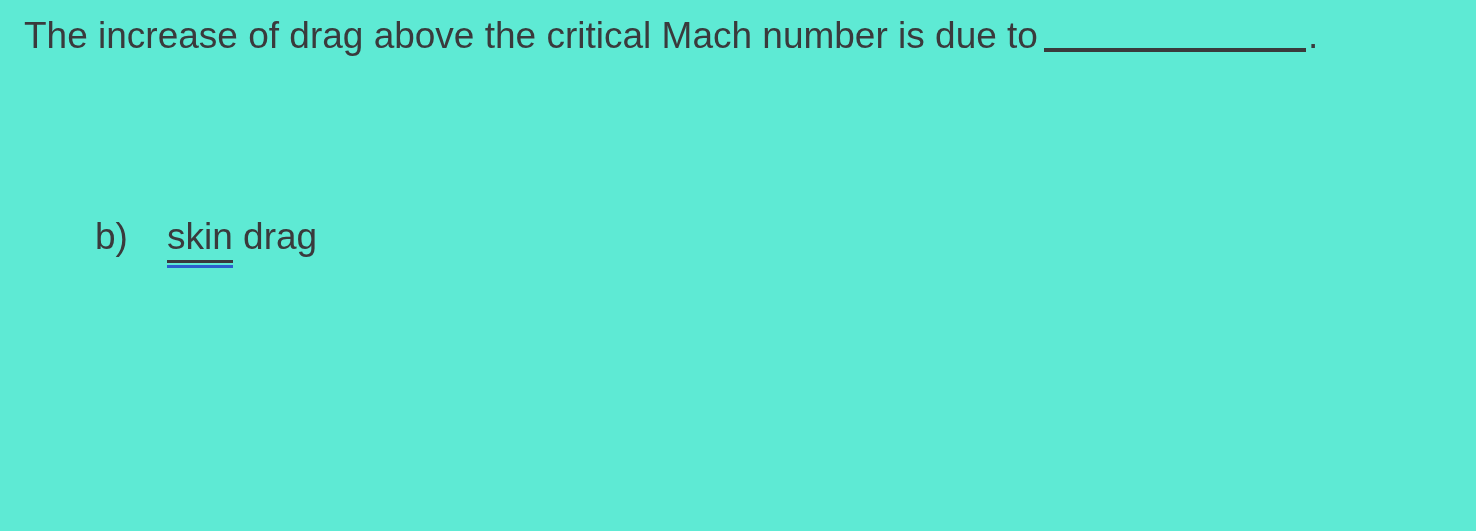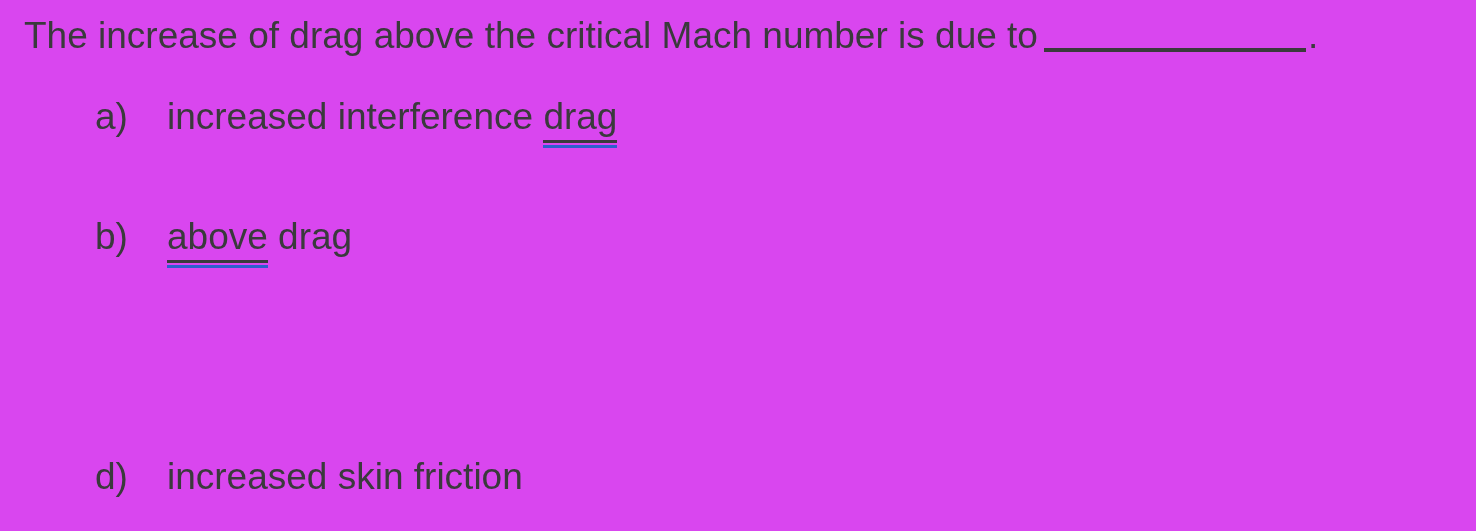--- a/index.html
+++ b/index.html
@@ -12,21 +12,21 @@
     height: 531px;
     overflow: hidden;
     font-family: "Liberation Sans", sans-serif;
     -webkit-font-smoothing: antialiased;
   }
 
   .page {
     position: relative;
     width: 1476px;
     height: 531px;
-    background: #d946ef;
+    background: #5eead4;
   }
 
   
   .question-line {
     position: absolute;
     left: 24px;
     top: 14px;
     width: 1440px;
     font-size: 37px;
     line-height: 44px;
@@ -99,26 +99,20 @@
 </style>
 </head>
 <body>
 
 <div class="page">
 
   <div class="question-line">
     <span class="stem-text">The increase of drag above the critical Mach number is due to</span><span class="blank"></span><span class="period">.</span>
   </div>
 
-  <div class="option option-a">
-    <span class="opt-marker">a)</span><span class="opt-text">increased interference </span><span class="uw">drag</span><span class="opt-text"></span>
-  </div>
 
   <div class="option option-b">
-    <span class="opt-marker">b)</span><span class="opt-text"></span><span class="uw">above</span><span class="opt-text"> drag</span>
+    <span class="opt-marker">b)</span><span class="opt-text"></span><span class="uw">skin</span><span class="opt-text"> drag</span>
   </div>
 
 
-  <div class="option option-d">
-    <span class="opt-marker">d)</span><span class="opt-text">increased skin friction</span>
-  </div>
 
 </div>
 
 </body></html>

